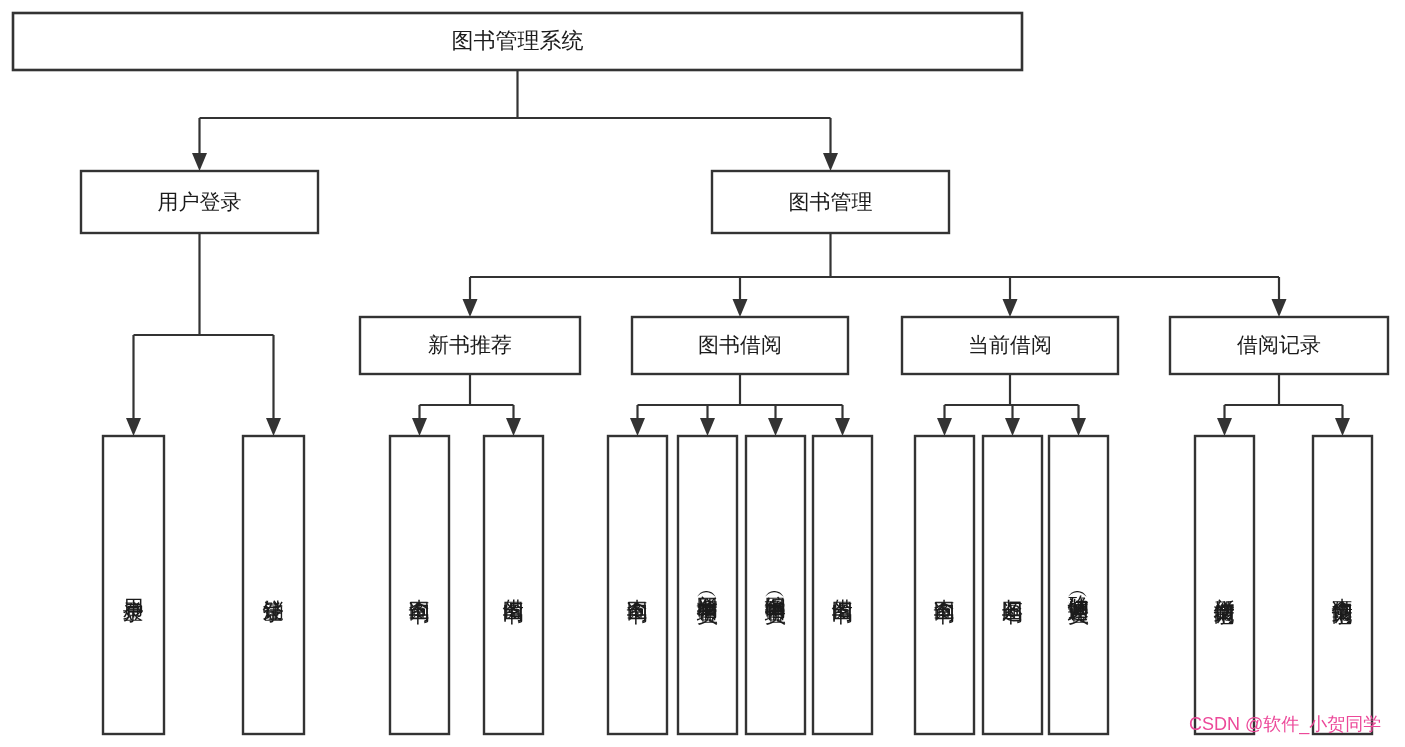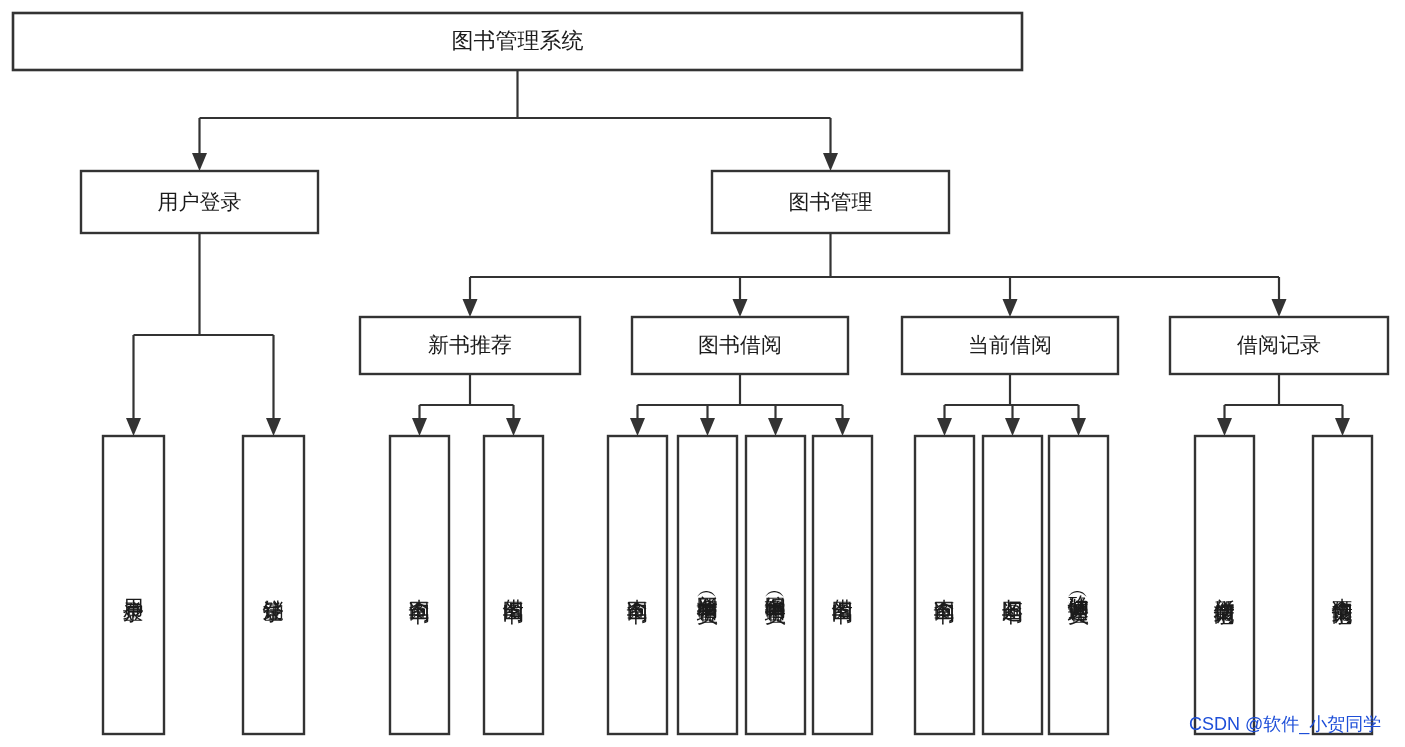--- a/index.html
+++ b/index.html
@@ -74,21 +74,21 @@
     white-space: nowrap;
     display: flex;
     align-items: center;
     justify-content: center;
     pointer-events: none;
   }
   .watermark {
     position: absolute;
     font-family: "Liberation Sans", "DejaVu Sans", sans-serif;
     font-size: 18px;
-    color: #1d4ed8;
+    color: #ec4899;
     white-space: nowrap;
     left: 1189px;
     top: 712px;
   }
 </style>
 </head>
 <body>
 
 <div id="diagram-root">
   <svg id="tree-svg" viewBox="0 0 1405 747" xmlns="http://www.w3.org/2000/svg">

